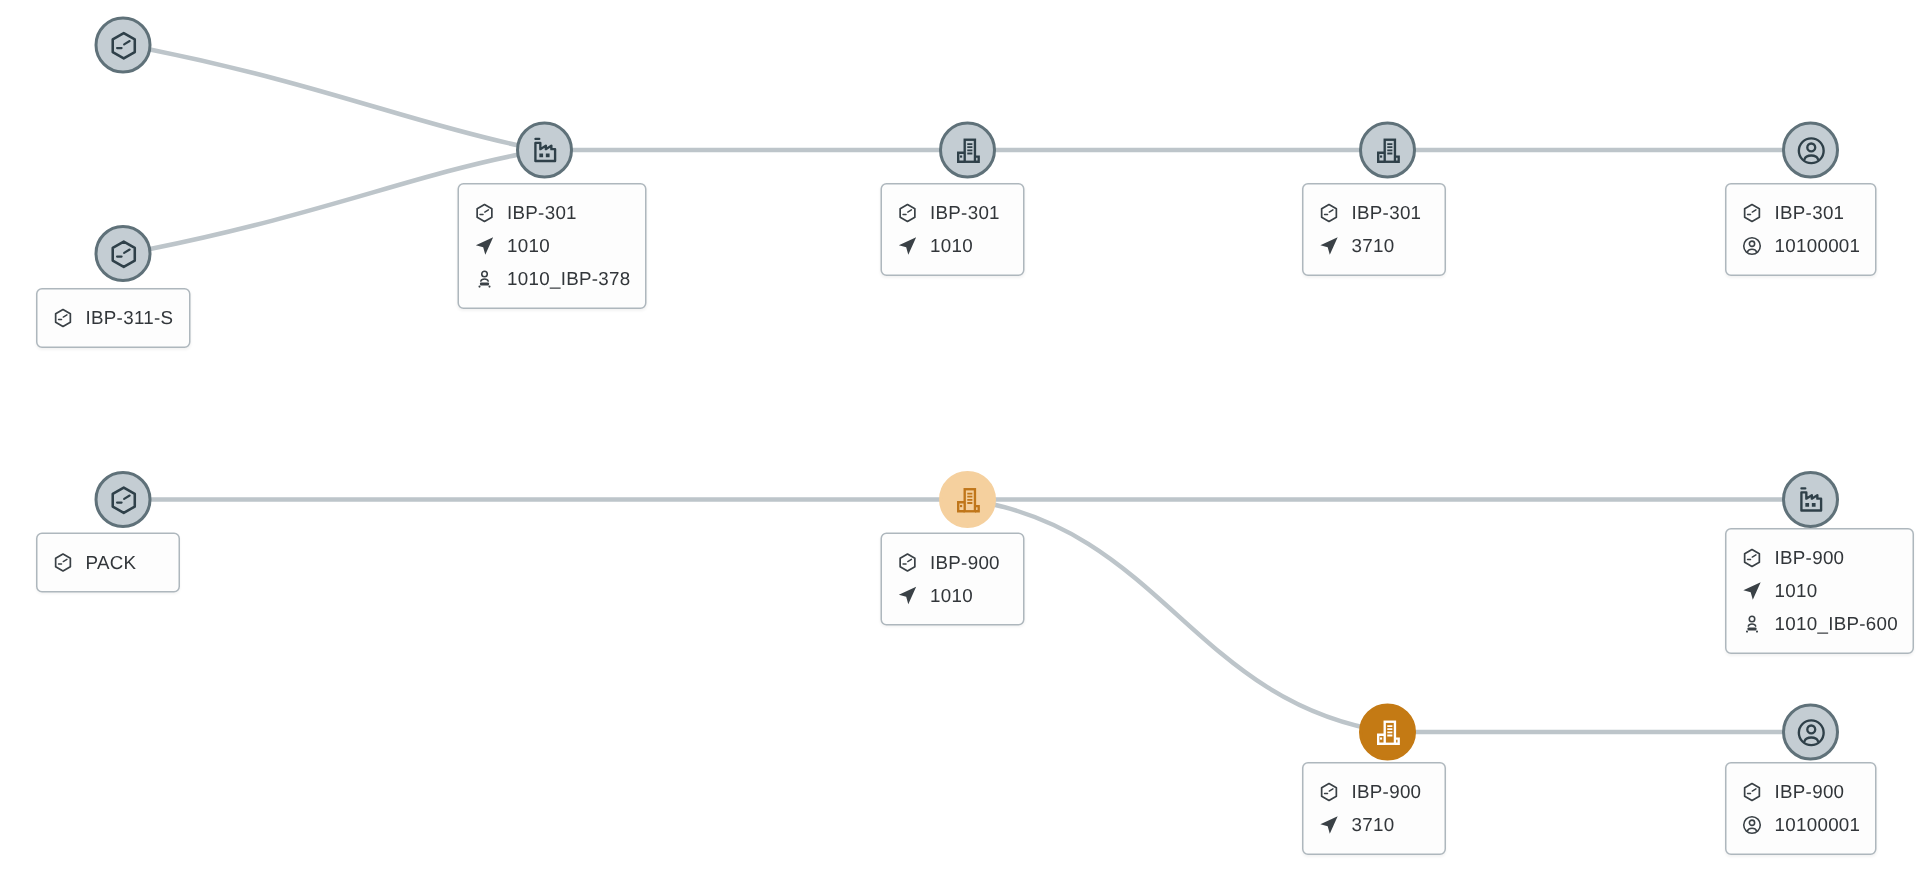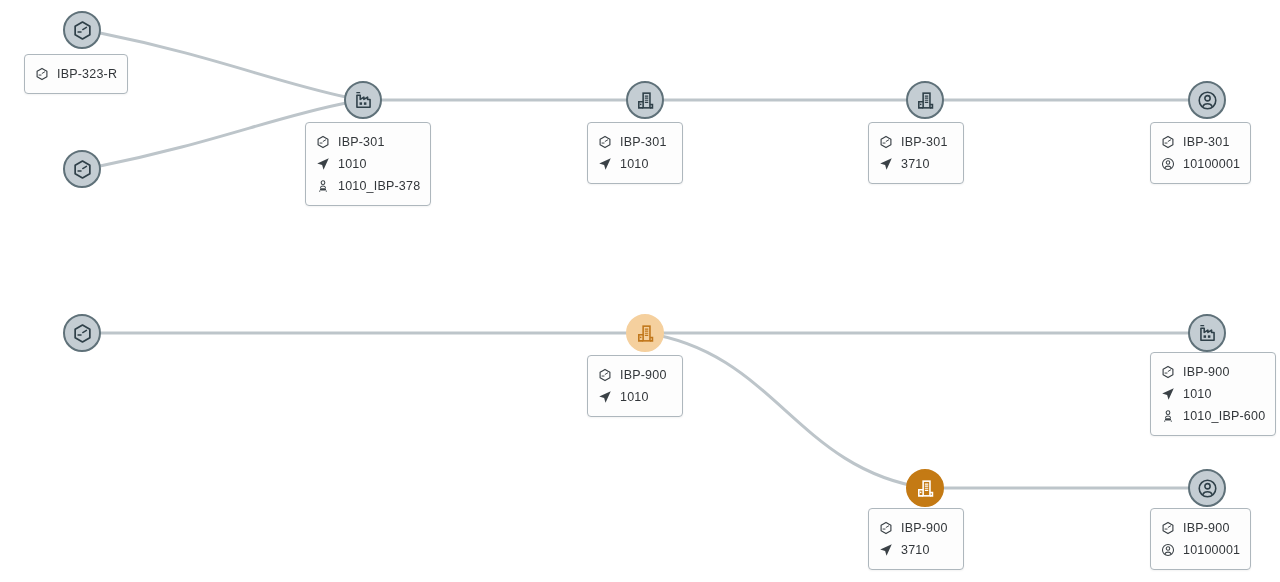--- a/index.html
+++ b/index.html
@@ -152,31 +152,31 @@
       </span>
   </div>
   <div class="node gray" style="left:1188px;top:469px">
     <span>
         <svg viewBox="0 0 16 16" width="21" height="21">
           <use href="#i-customer"></use>
         </svg>
       </span>
   </div>
 
-  <div class="card" style="left:24px;top:54px">
-    <div class="crow">
-      <span class="cicon">
-          <svg viewBox="0 0 16 16">
-            <use href="#i-product"></use>
-          </svg>
-        </span>
-      <span class="ctext">IBP-323-R</span>
-    </div>
-  </div>
-
+
+  <div class="card" style="left:24px;top:192px">
+    <div class="crow">
+      <span class="cicon">
+          <svg viewBox="0 0 16 16">
+            <use href="#i-product"></use>
+          </svg>
+        </span>
+      <span class="ctext">IBP-311-S</span>
+    </div>
+  </div>
 
   <div class="card" style="left:305px;top:122px">
     <div class="crow">
       <span class="cicon">
           <svg viewBox="0 0 16 16">
             <use href="#i-product"></use>
           </svg>
         </span>
       <span class="ctext">IBP-301</span>
     </div>
@@ -248,20 +248,30 @@
     <div class="crow">
       <span class="cicon">
           <svg viewBox="0 0 16 16">
             <use href="#i-customer"></use>
           </svg>
         </span>
       <span class="ctext">10100001</span>
     </div>
   </div>
 
+  <div class="card" style="left:24px;top:355px">
+    <div class="crow">
+      <span class="cicon">
+          <svg viewBox="0 0 16 16">
+            <use href="#i-product"></use>
+          </svg>
+        </span>
+      <span class="ctext">PACK</span>
+    </div>
+  </div>
 
   <div class="card" style="left:587px;top:355px">
     <div class="crow">
       <span class="cicon">
           <svg viewBox="0 0 16 16">
             <use href="#i-product"></use>
           </svg>
         </span>
       <span class="ctext">IBP-900</span>
     </div>

